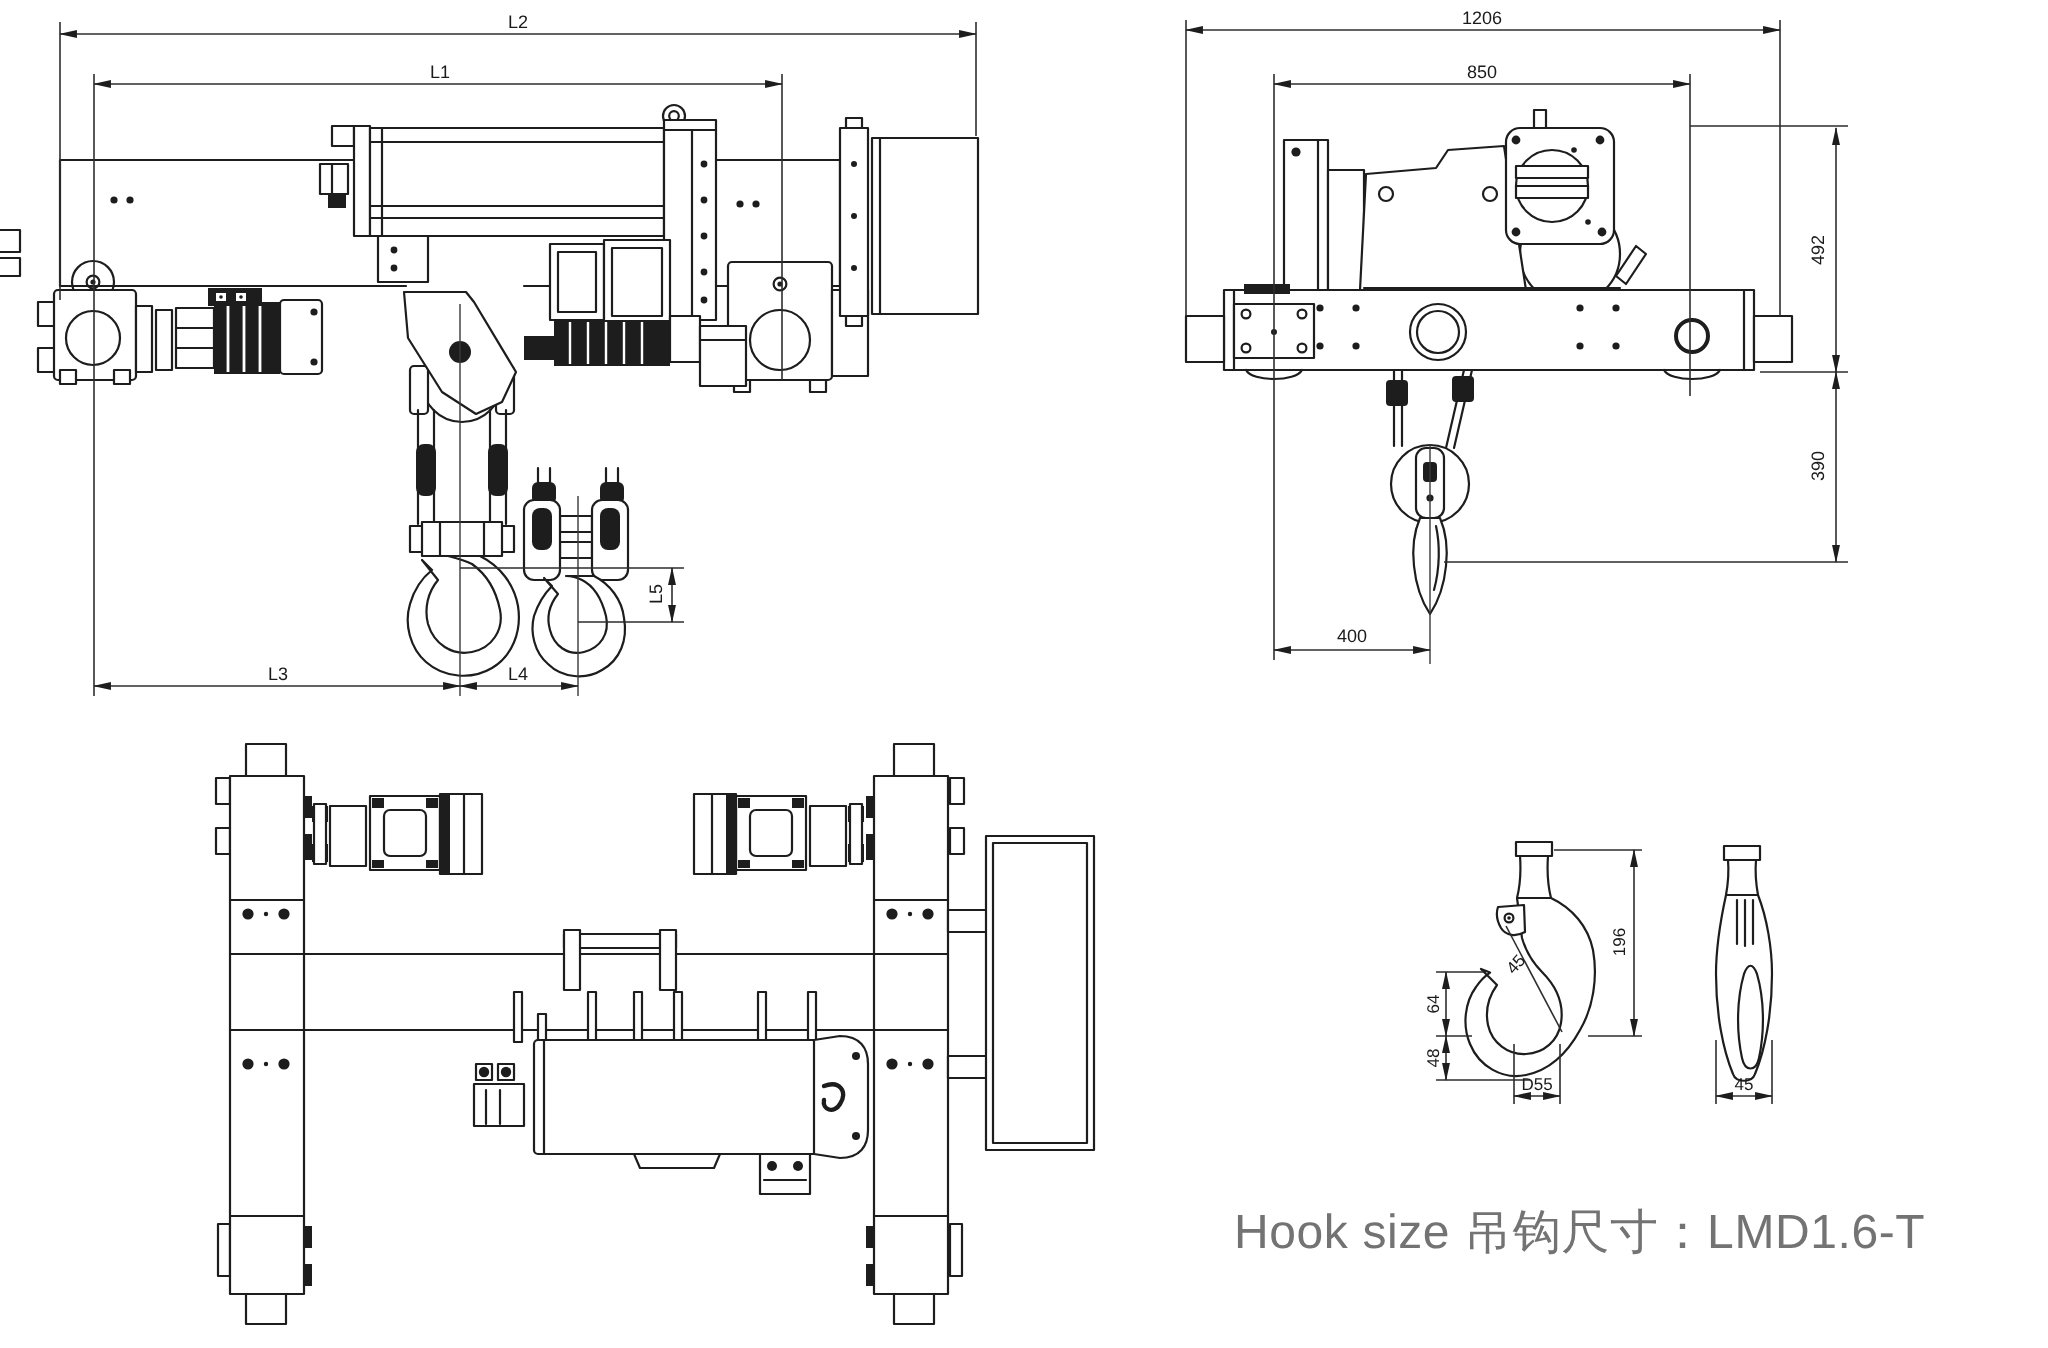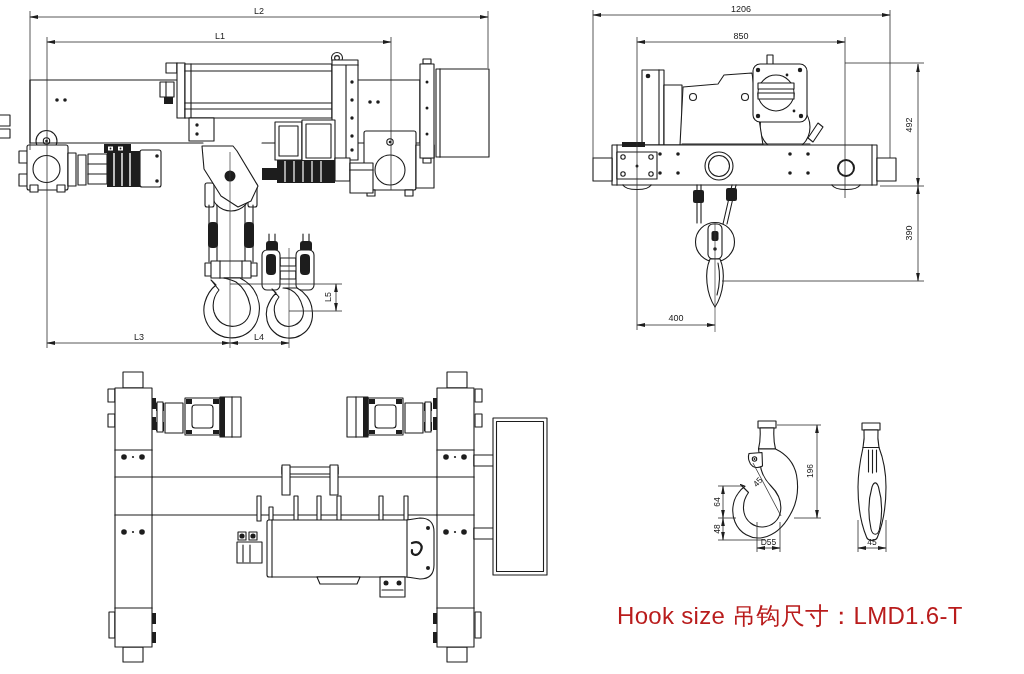--- a/index.html
+++ b/index.html
@@ -7,21 +7,21 @@
          font-family:"Liberation Sans",sans-serif;}
   #stage svg{position:absolute;overflow:visible;}
   .s{fill:none;stroke:#1d1d1d;stroke-width:1.1;stroke-linejoin:round;stroke-linecap:round;}
   .w{fill:#ffffff;stroke:#1d1d1d;stroke-width:1.1;stroke-linejoin:round;}
   .f{fill:#1d1d1d;stroke:none;}
   .d{fill:none;stroke:#2e2e2e;stroke-width:0.8;}
   .cl{fill:none;stroke:#3a3a3a;stroke-width:0.7;}
   .dm{marker-start:url(#arr);marker-end:url(#arr);}
   .dt{font:9px "Liberation Sans",sans-serif;fill:#1b1b1b;text-anchor:middle;}
   .dts{font:8.5px "Liberation Sans",sans-serif;fill:#1b1b1b;text-anchor:middle;}
-  .caption{position:absolute;left:617px;top:600px;font-size:24px;color:#b91c1c;
+  .caption{position:absolute;left:617px;top:600px;font-size:24px;color:#737373;
            letter-spacing:0.3px;white-space:nowrap;}
 </style>
 </head>
 <body>
 
 <div id="stage">
 
 <svg width="0" height="0">
   <defs>
     <marker id="arr" viewBox="0 0 10 6" refX="9.4" refY="3" markerWidth="9" markerHeight="5.4" orient="auto-start-reverse" markerUnits="userSpaceOnUse">

